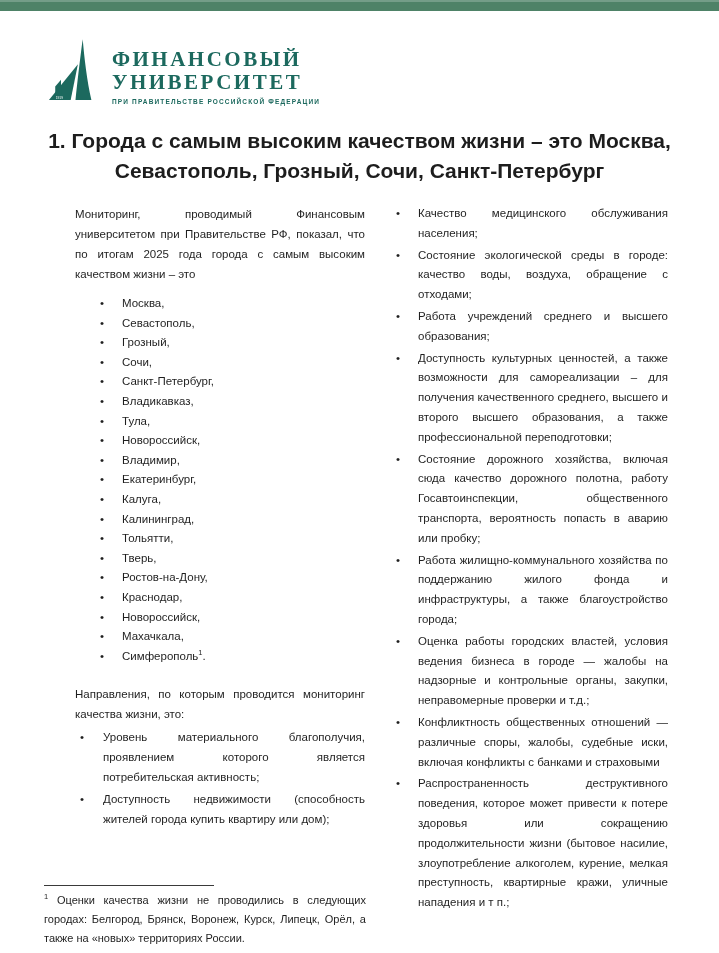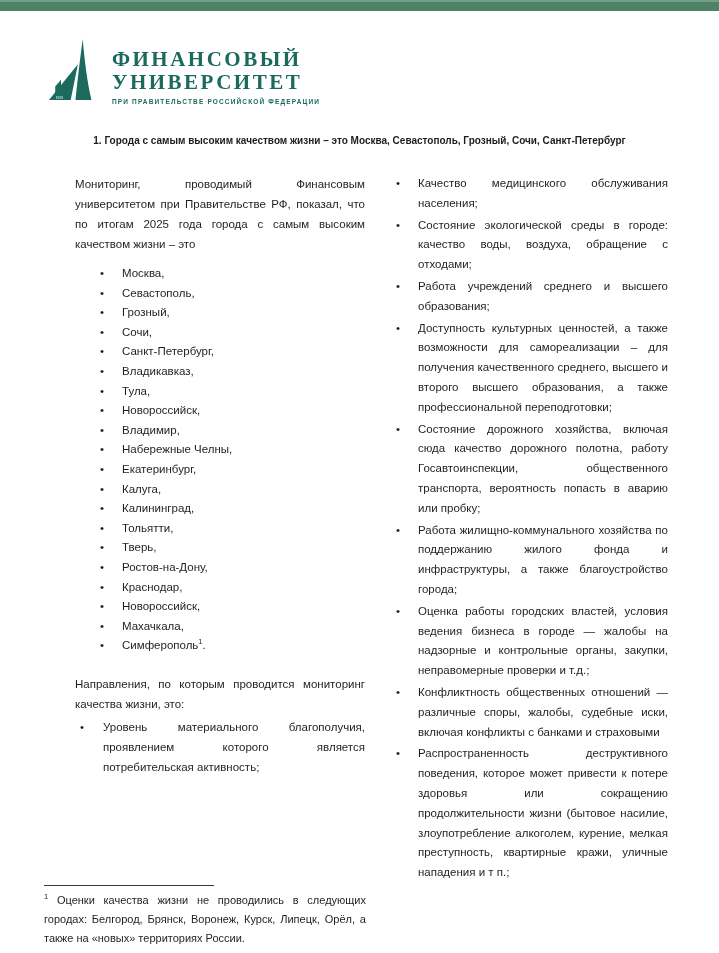--- a/index.html
+++ b/index.html
@@ -27,21 +27,21 @@
     color:var(--brand);font-weight:600;
   }
   .wm-sub{
     font-family:"Liberation Sans",sans-serif;
     font-size:6.5px;letter-spacing:1.15px;margin-top:4px;
     color:var(--brand);font-weight:700;
   }
   
   .title{
     width:644px;margin:21px auto 0;text-align:center;
-    font-size:10px;font-weight:700;line-height:30px;color:#1d1d1d;
+    font-size:21px;font-weight:700;line-height:30px;color:#1d1d1d;
   }
   
   .columns{display:flex;margin:18px 51px 0 75px;gap:30px;}
   .col{font-size:11.5px;line-height:20px;text-align:justify;}
   .col-left{width:290px;flex:0 0 290px;}
   .col-right{flex:1;}
   .para{text-align:justify;hyphens:auto;}
   ul{list-style:none;}
   ul.cities{margin-top:10px;text-align:left;}
   ul.cities li{position:relative;padding-left:47px;line-height:19.6px;}
@@ -87,35 +87,35 @@
       <ul class="cities">
           <li>Москва,</li>
           <li>Севастополь,</li>
           <li>Грозный,</li>
           <li>Сочи,</li>
           <li>Санкт-Петербург,</li>
           <li>Владикавказ,</li>
           <li>Тула,</li>
           <li>Новороссийск,</li>
           <li>Владимир,</li>
-          <li>Набережные Челны,</li>
           <li>Екатеринбург,</li>
           <li>Калуга,</li>
           <li>Калининград,</li>
           <li>Тольятти,</li>
           <li>Тверь,</li>
           <li>Ростов-на-Дону,</li>
           <li>Краснодар,</li>
           <li>Новороссийск,</li>
           <li>Махачкала,</li>
           <li>Симферополь<sup>1</sup>.</li>
         </ul>
       <p class="para directions">Направления, по которым проводится мониторинг качества жизни, это:</p>
       <ul class="bullets left-bullets">
           <li>Уровень материального благополучия, проявлением которого является потребительская активность;</li>
+          <li>Доступность недвижимости (способность жителей города купить квартиру или дом);</li>
         </ul>
     </section>
 
     <section class="col col-right">
       <ul class="bullets right-bullets">
           <li>Качество медицинского обслуживания населения;</li>
           <li>Состояние экологической среды в городе: качество воды, воздуха, обращение с отходами;</li>
           <li>Работа учреждений среднего и высшего образования;</li>
           <li>Доступность культурных ценностей, а также возможности для самореализации – для получения качественного среднего, высшего и второго высшего образования, а также профессиональной переподготовки;</li>
           <li>Состояние дорожного хозяйства, включая сюда качество дорожного полотна, работу Госавтоинспекции, общественного транспорта, вероятность попасть в аварию или пробку;</li>

